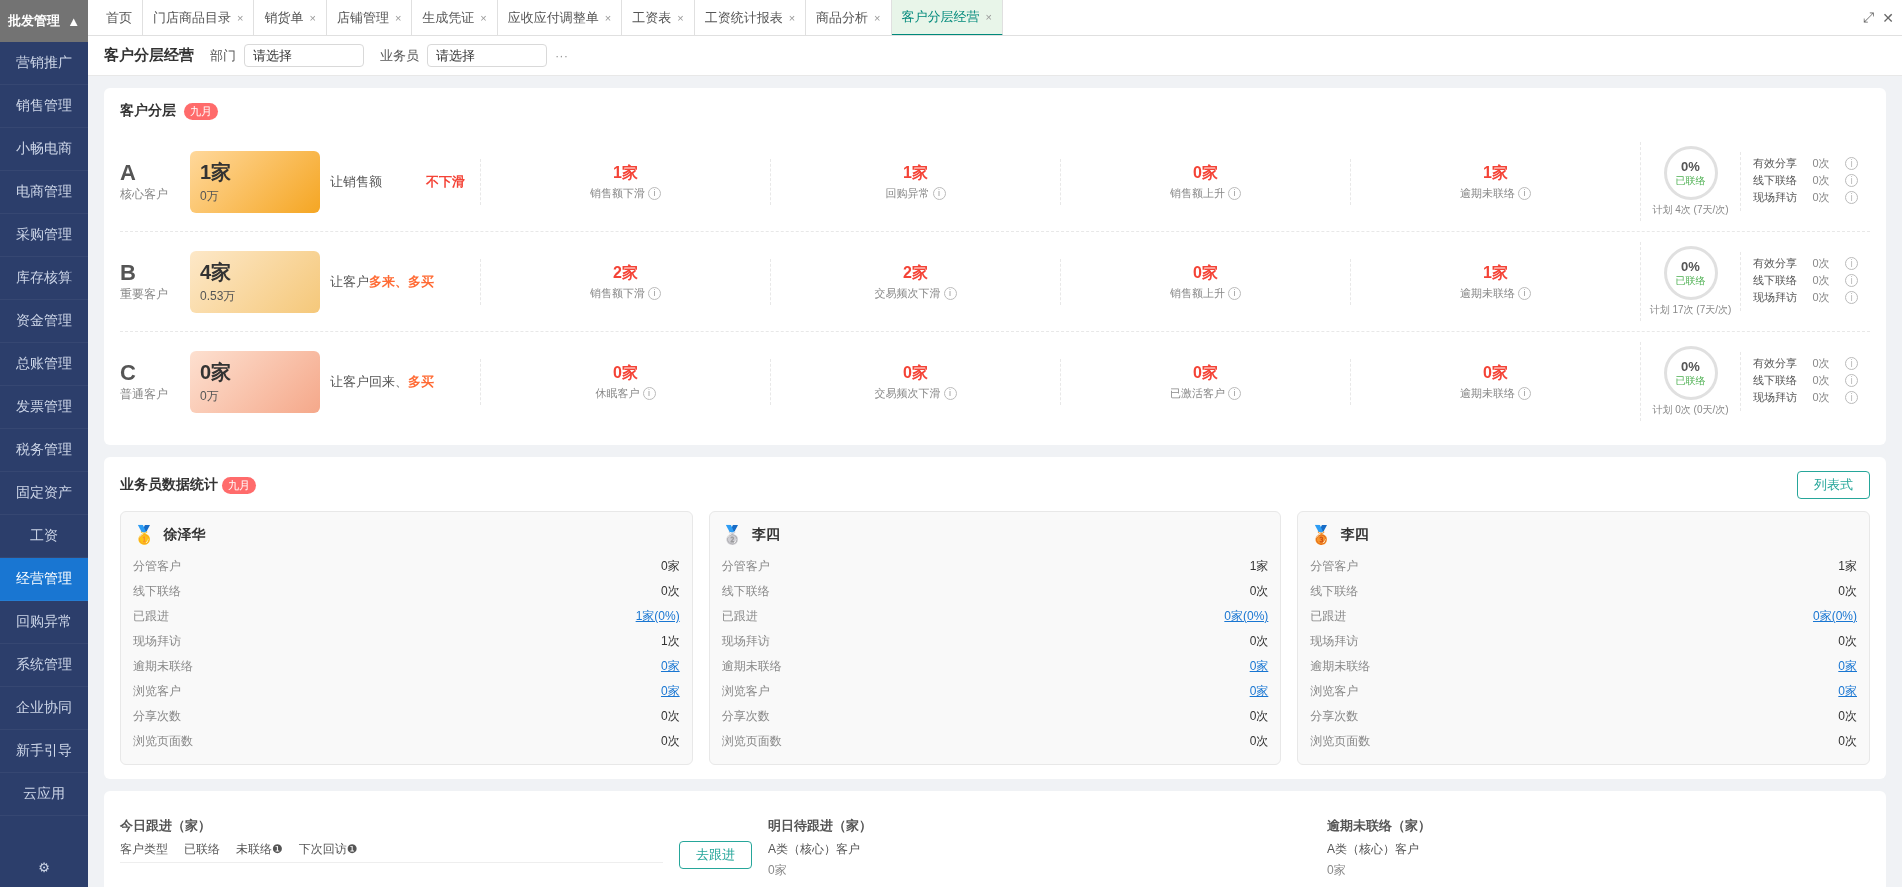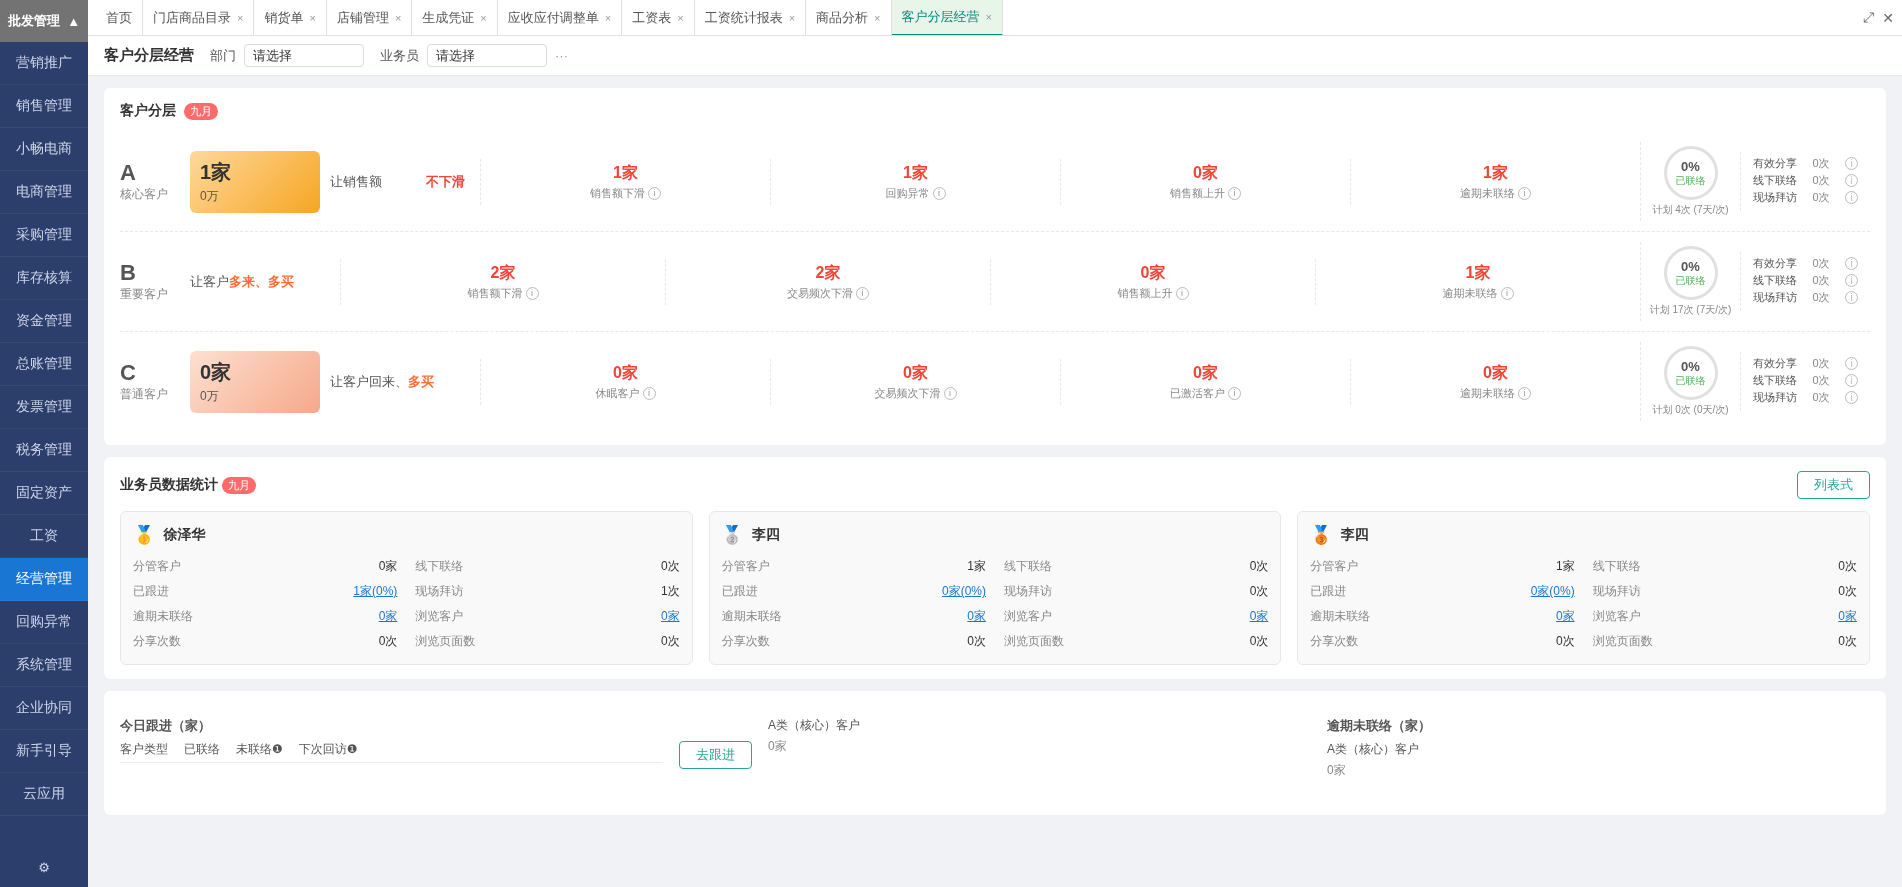--- a/index.html
+++ b/index.html
@@ -244,21 +244,21 @@
       align-items: center;
       gap: 8px;
       margin-bottom: 10px;
       font-size: 14px;
       font-weight: bold;
       color: #333;
     }
     .medal-icon { font-size: 18px; }
     .employee-stats-grid {
       display: grid;
-      grid-template-columns: repeat(2, 1fr);
+      grid-template-columns: repeat(1, 1fr);
       gap: 4px 18px;
     }
     .emp-stat-row {
       display: flex;
       justify-content: space-between;
       align-items: center;
       font-size: 12px;
       color: #555;
       padding: 2px 0;
     }
@@ -433,20 +433,24 @@
       <span class="val">0次</span>
       <span class="info-circle info-icon">i</span>
     </div>
             </div>
           </div>
           <div class="tier-row">
             <div class="tier-label">
               <div class="tier-letter">B</div>
               <div class="tier-name">重要客户</div>
             </div>
+            <div class="tier-stat-box tier-b">
+              <div class="tier-count">4家</div>
+              <div class="tier-amount">0.53万</div>
+            </div>
             <div class="tier-suggestion">让客户<span class="highlight-orange">多来、多买</span></div>
             <div class="tier-metrics">
               <div class="tier-metric">
                 <div class="metric-value" style="color:#f44336">2家</div>
                 <div class="metric-label">销售额下滑 <span class="info-circle">i</span></div>
               </div>
               <div class="tier-metric">
                 <div class="metric-value" style="color:#f44336">2家</div>
                 <div class="metric-label">交易频次下滑 <span class="info-circle">i</span></div>
               </div>
@@ -682,20 +686,21 @@
               <span>已联络</span>
               <span>未联络❶</span>
               <span>下次回访❶</span>
             </div>
           </div>
         </div>
         <div style="display:flex;align-items:flex-start;padding-top:24px;">
           <button class="followup-btn">去跟进</button>
         </div>
         <div class="followup-col">
+          <div class="followup-col-title">明日待跟进（家）</div>
           <div style="min-height:60px;">
             <div style="font-size:12px;color:#555;margin-bottom:4px;">A类（核心）客户</div>
             <div style="font-size:12px;color:#888;">0家</div>
           </div>
         </div>
         <div class="followup-col">
           <div class="followup-col-title">逾期未联络（家）</div>
           <div style="min-height:60px;">
             <div style="font-size:12px;color:#555;margin-bottom:4px;">A类（核心）客户</div>
             <div style="font-size:12px;color:#888;">0家</div>

